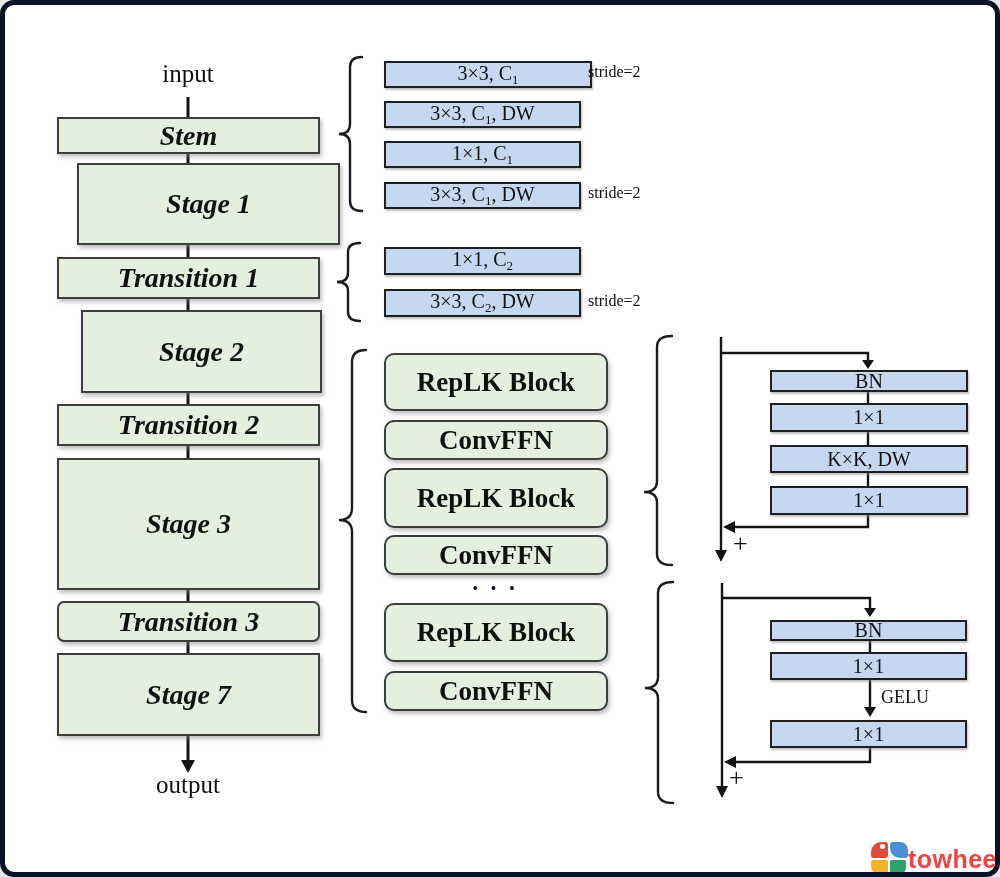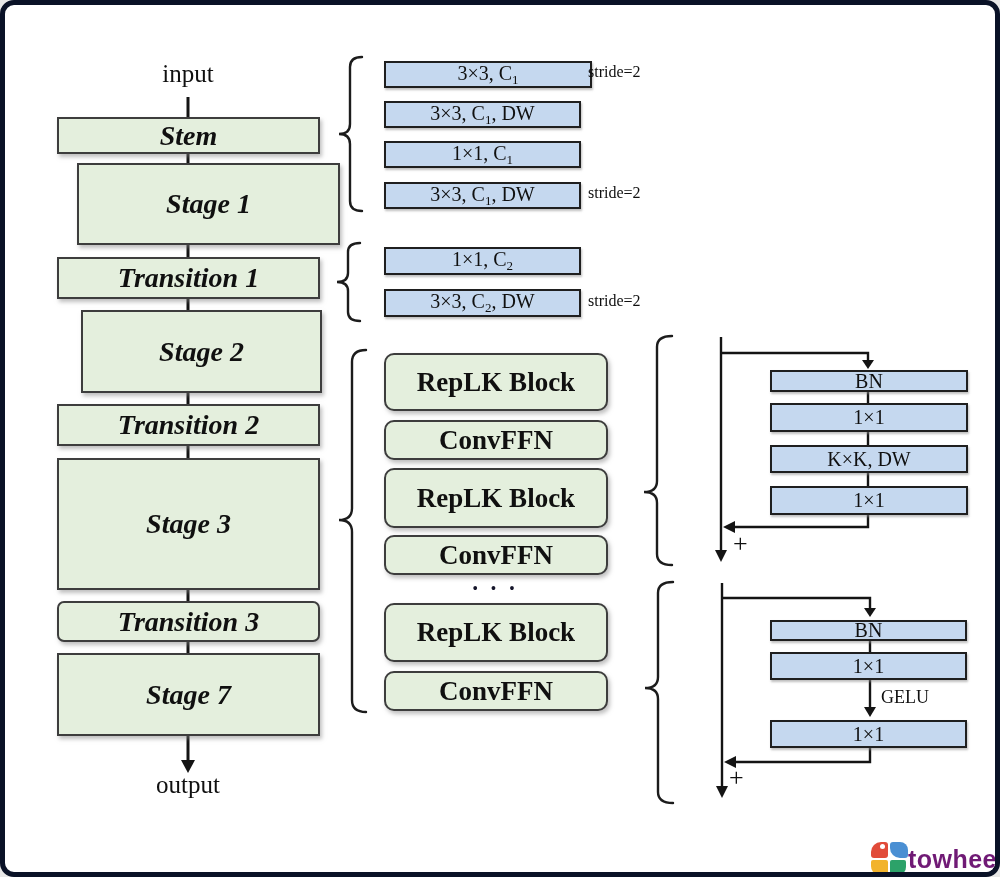--- a/index.html
+++ b/index.html
@@ -42,21 +42,21 @@
   }
   .logo-icon{position:relative;width:38px;height:35px;margin-right:7px;}
   .logo-icon span{position:absolute;}
   .li-tl{left:0;top:0;width:17px;height:16px;background:#e14b39;border-radius:10px 3px 3px 3px;}
   .li-tr{left:19px;top:0;width:18px;height:16px;background:#4a8fd3;border-radius:3px 8px 3px 10px;}
   .li-bl{left:0;top:18px;width:17px;height:16px;background:#f2b32c;border-radius:2px 2px 2px 10px;}
   .li-br{left:19px;top:18px;width:16px;height:15px;background:#2ca269;border-radius:2px 2px 8px 2px;}
   .li-eye{left:9px;top:2px;width:5px;height:5px;background:#fff;border-radius:50%;}
   .logo-text{
     font-family:"Liberation Sans","DejaVu Sans",sans-serif;
-    font-weight:bold;font-size:25px;color:#701a75;letter-spacing:.5px;
+    font-weight:bold;font-size:25px;color:#ef4444;letter-spacing:.5px;
   }
 </style>
 </head>
 <body>
 
 <div id="frame">
 
   <svg id="overlay" width="1000" height="877" viewBox="0 0 1000 877">
     <g stroke="#141414" stroke-width="3" fill="none">
       <path d="M183 92 L183 112"></path>

